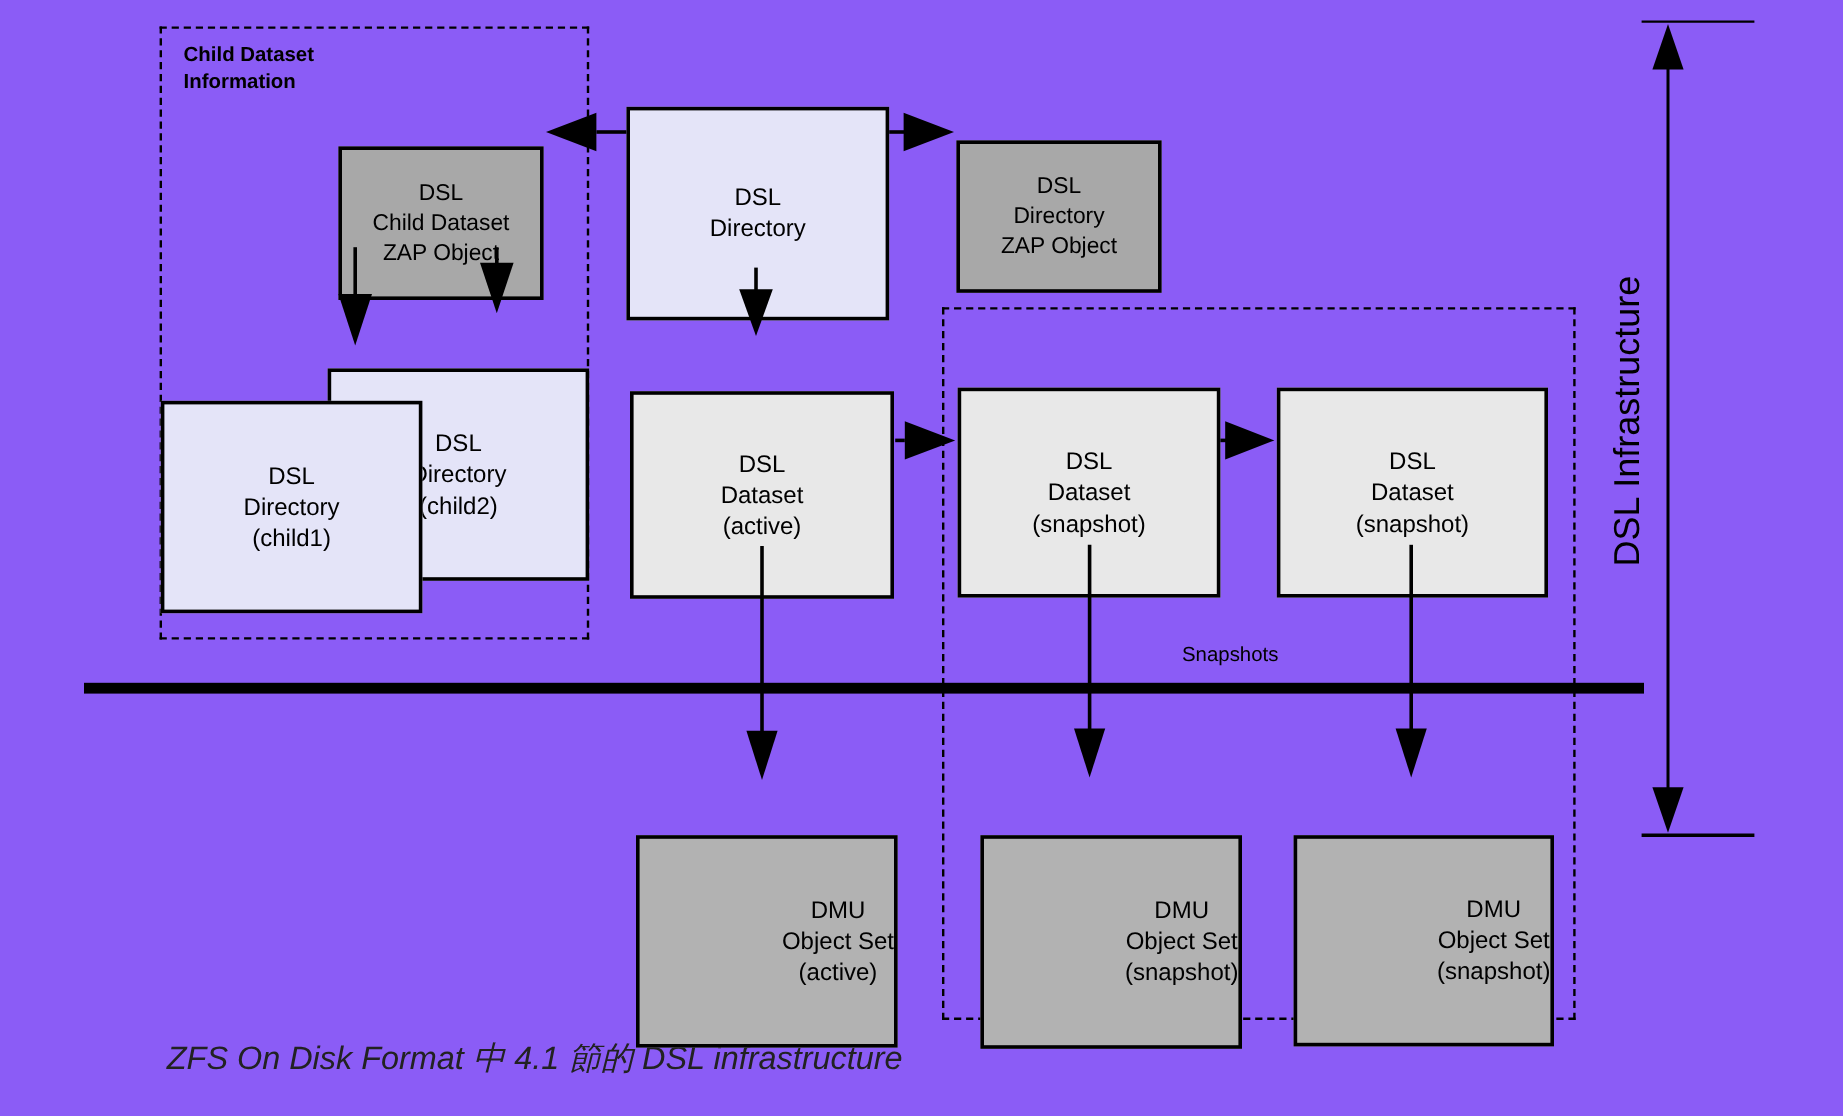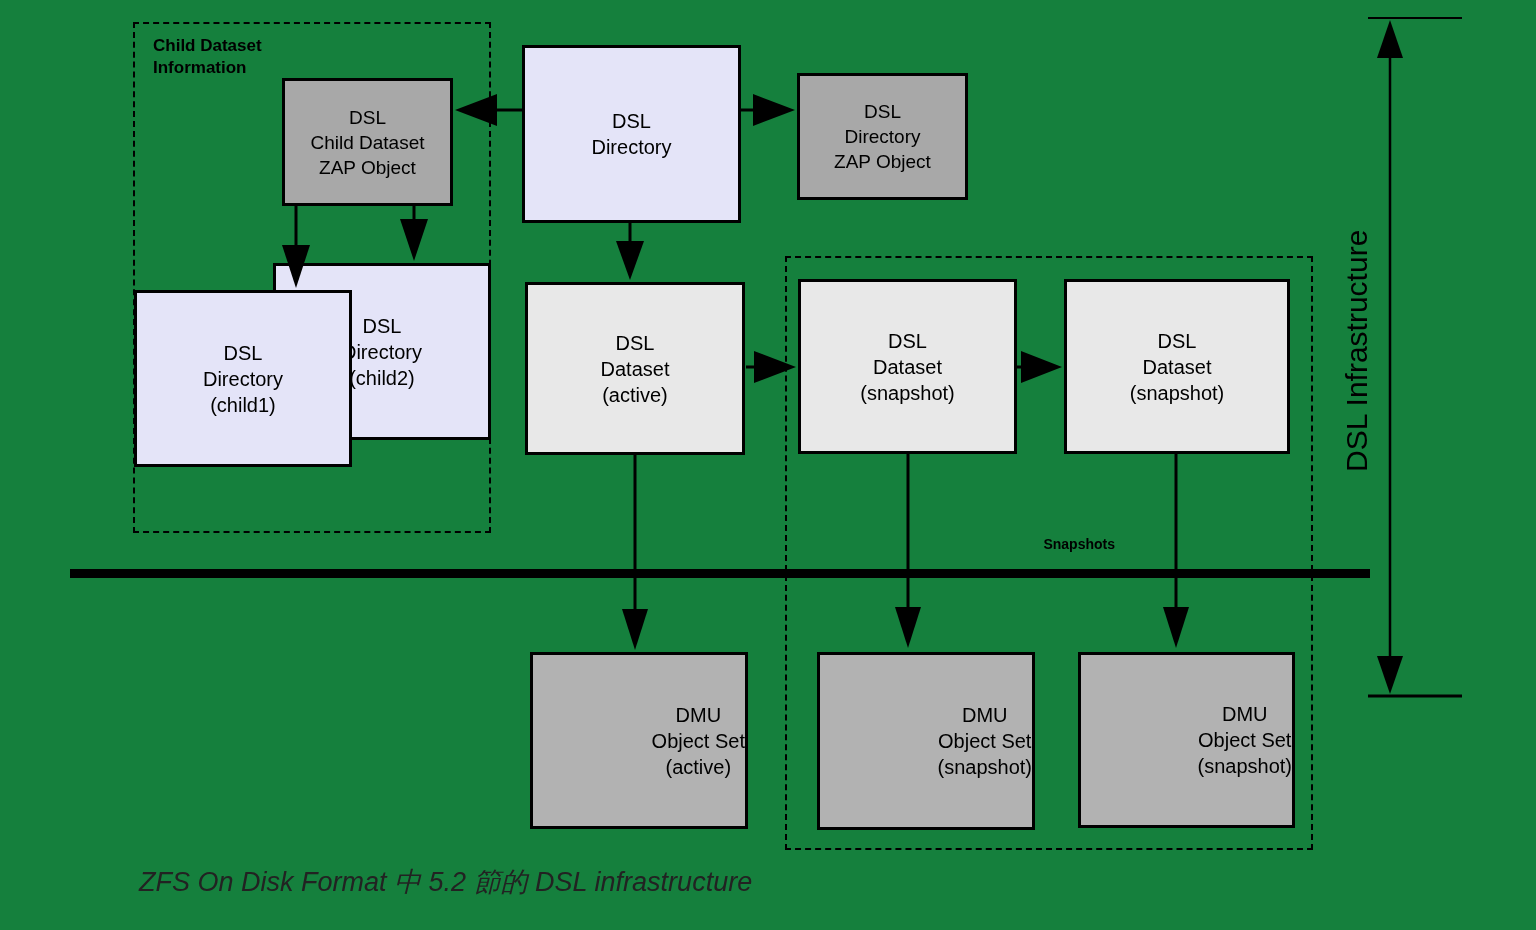--- a/index.html
+++ b/index.html
@@ -1,40 +1,40 @@
 <!DOCTYPE html>
 <html><head>
 <meta charset="utf-8">
 <style>
   html,body{margin:0;padding:0;background:#ffffff;}
   .canvas{
     position:relative;
     width:1536px;height:930px;
-    background:#15803d;
+    background:#8b5cf6;
     font-family:"Liberation Sans", sans-serif;
     color:#000;
     overflow:hidden;
   }
   .overlay{position:absolute;left:0;top:0;width:1536px;height:930px;z-index:10;pointer-events:none;}
   .group{position:absolute;border:2px dashed #000;background:transparent;box-sizing:border-box;}
   .group-label{position:absolute;left:18px;top:11px;font-weight:bold;font-size:17px;line-height:22px;}
   .node{
     position:absolute;border:3px solid #000;box-sizing:border-box;
-    display:flex;align-items:center;justify-content:center;text-align:center;
+    display:flex;align-items:center;justify-content:center;text-align:center;margin-top:44px;
   }
   .node .txt{font-size:20px;line-height:26px;}
   .node.small .txt{font-size:19px;line-height:25px;}
   .lavender{background:#e4e4f8;}
   .dsgray{background:#e8e8e8;}
   .zapgray{background:#a8a8a8;}
   .dmugray{background:#b2b2b2;justify-content:flex-end;}
   .thickline{position:absolute;left:70px;top:569px;width:1300px;height:9px;background:#000;z-index:5;}
   .snapshots-label{
-    position:absolute;left:985px;top:536px;width:130px;text-align:right;
-    font-weight:bold;font-size:14px;z-index:6;
+    position:absolute;left:985px;top:536px;width:130px;text-align:left;
+    font-weight:normal;font-size:17px;z-index:6;
   }
   .side-label{
     position:absolute;left:1336px;top:198px;width:42px;height:306px;
     display:flex;align-items:center;justify-content:center;
     writing-mode:vertical-rl;transform:rotate(180deg);
     font-size:30px;white-space:nowrap;z-index:4;
   }
   .caption{
     position:absolute;left:139px;top:864px;
     font-style:italic;font-size:27px;color:#222;white-space:nowrap;
@@ -140,21 +140,21 @@
   <div class="node dmugray z3" style="left:1078px;top:652px;width:217px;height:176px;">
     <div class="txt">
       <div>DMU</div>
       <div>Object Set</div>
       <div>(snapshot)</div>
     </div>
   </div>
 
   <div class="side-label">DSL Infrastructure</div>
 
-  <div class="caption">ZFS On Disk Format 中 5.2 節的 DSL infrastructure</div>
+  <div class="caption">ZFS On Disk Format 中 4.1 節的 DSL infrastructure</div>
 
   <svg class="overlay" viewBox="0 0 1536 930" xmlns="http://www.w3.org/2000/svg">
 
     <line x1="522" y1="110" x2="497" y2="110" stroke="#000" stroke-width="3"></line>
     <polygon points="455,110 497,94 497,126" fill="#000"></polygon>
 
     <line x1="741" y1="110" x2="754" y2="110" stroke="#000" stroke-width="3"></line>
     <polygon points="795,110 753,94 753,126" fill="#000"></polygon>
 
     <line x1="296" y1="206" x2="296" y2="246" stroke="#000" stroke-width="3"></line>

